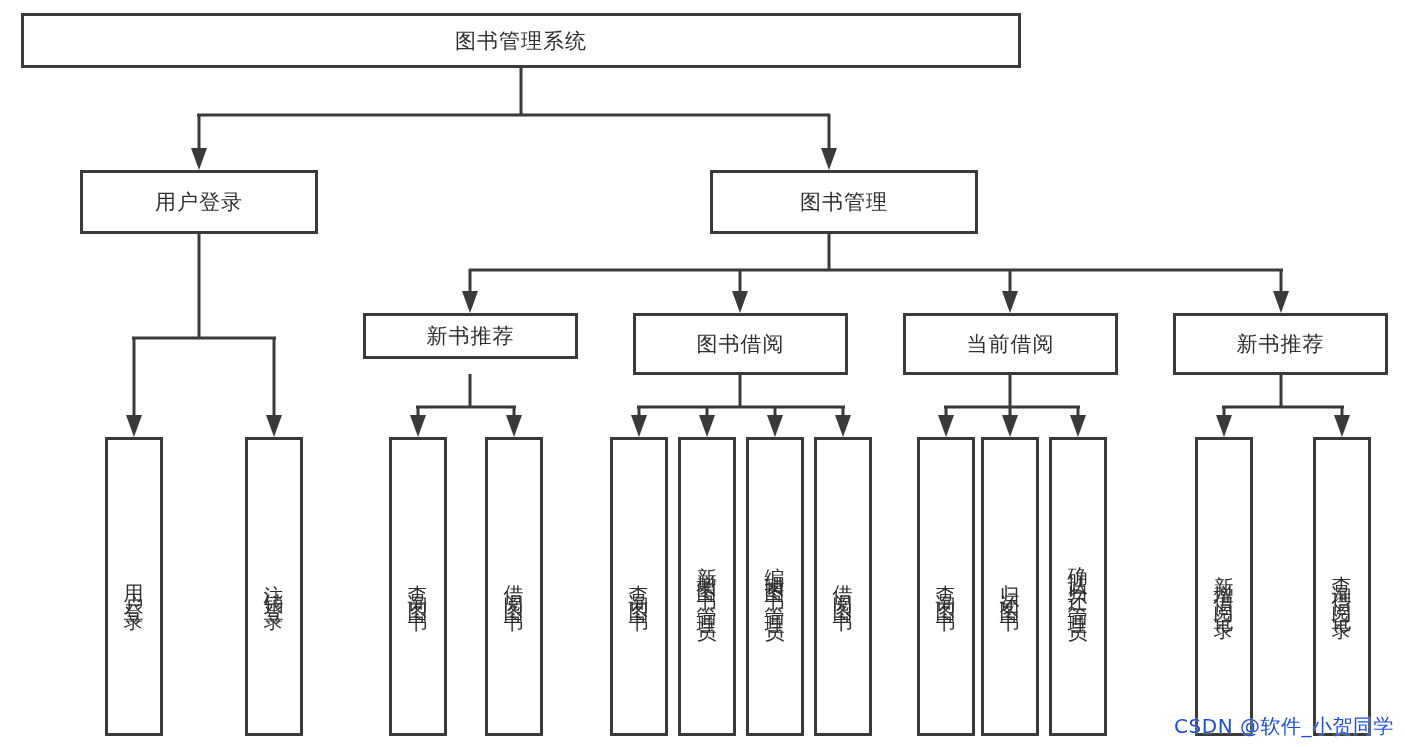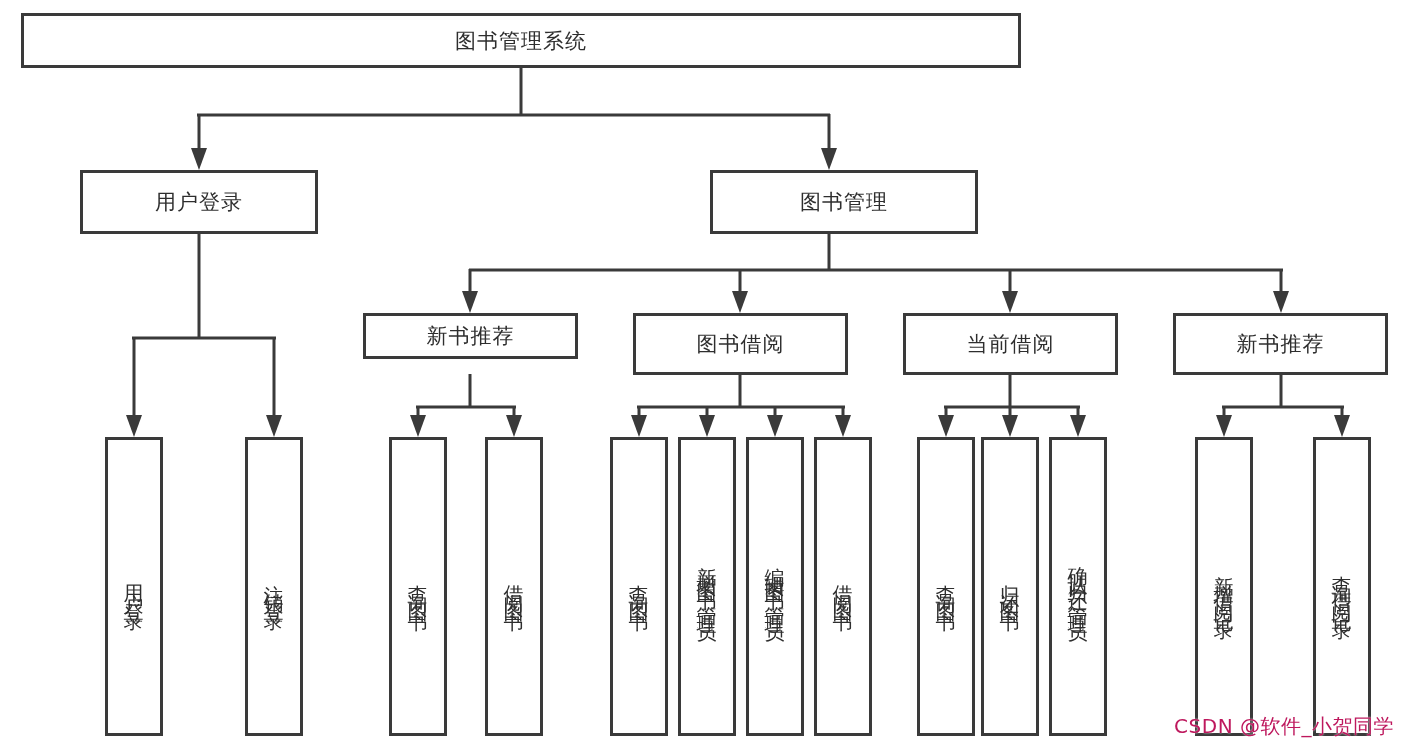--- a/index.html
+++ b/index.html
@@ -44,21 +44,21 @@
     line-height: 1.1;
   }
   .node.v.long {
     letter-spacing: 8px;
   }
   .watermark {
     position: absolute;
     right: 11px;
     top: 713px;
     font-size: 20px;
-    color: #be185d;
+    color: #1d4ed8;
     letter-spacing: 0.5px;
     text-shadow: 0 0 2px #ffffff;
     white-space: nowrap;
   }
 </style>
 </head>
 <body>
 
 <div class="canvas">
 

